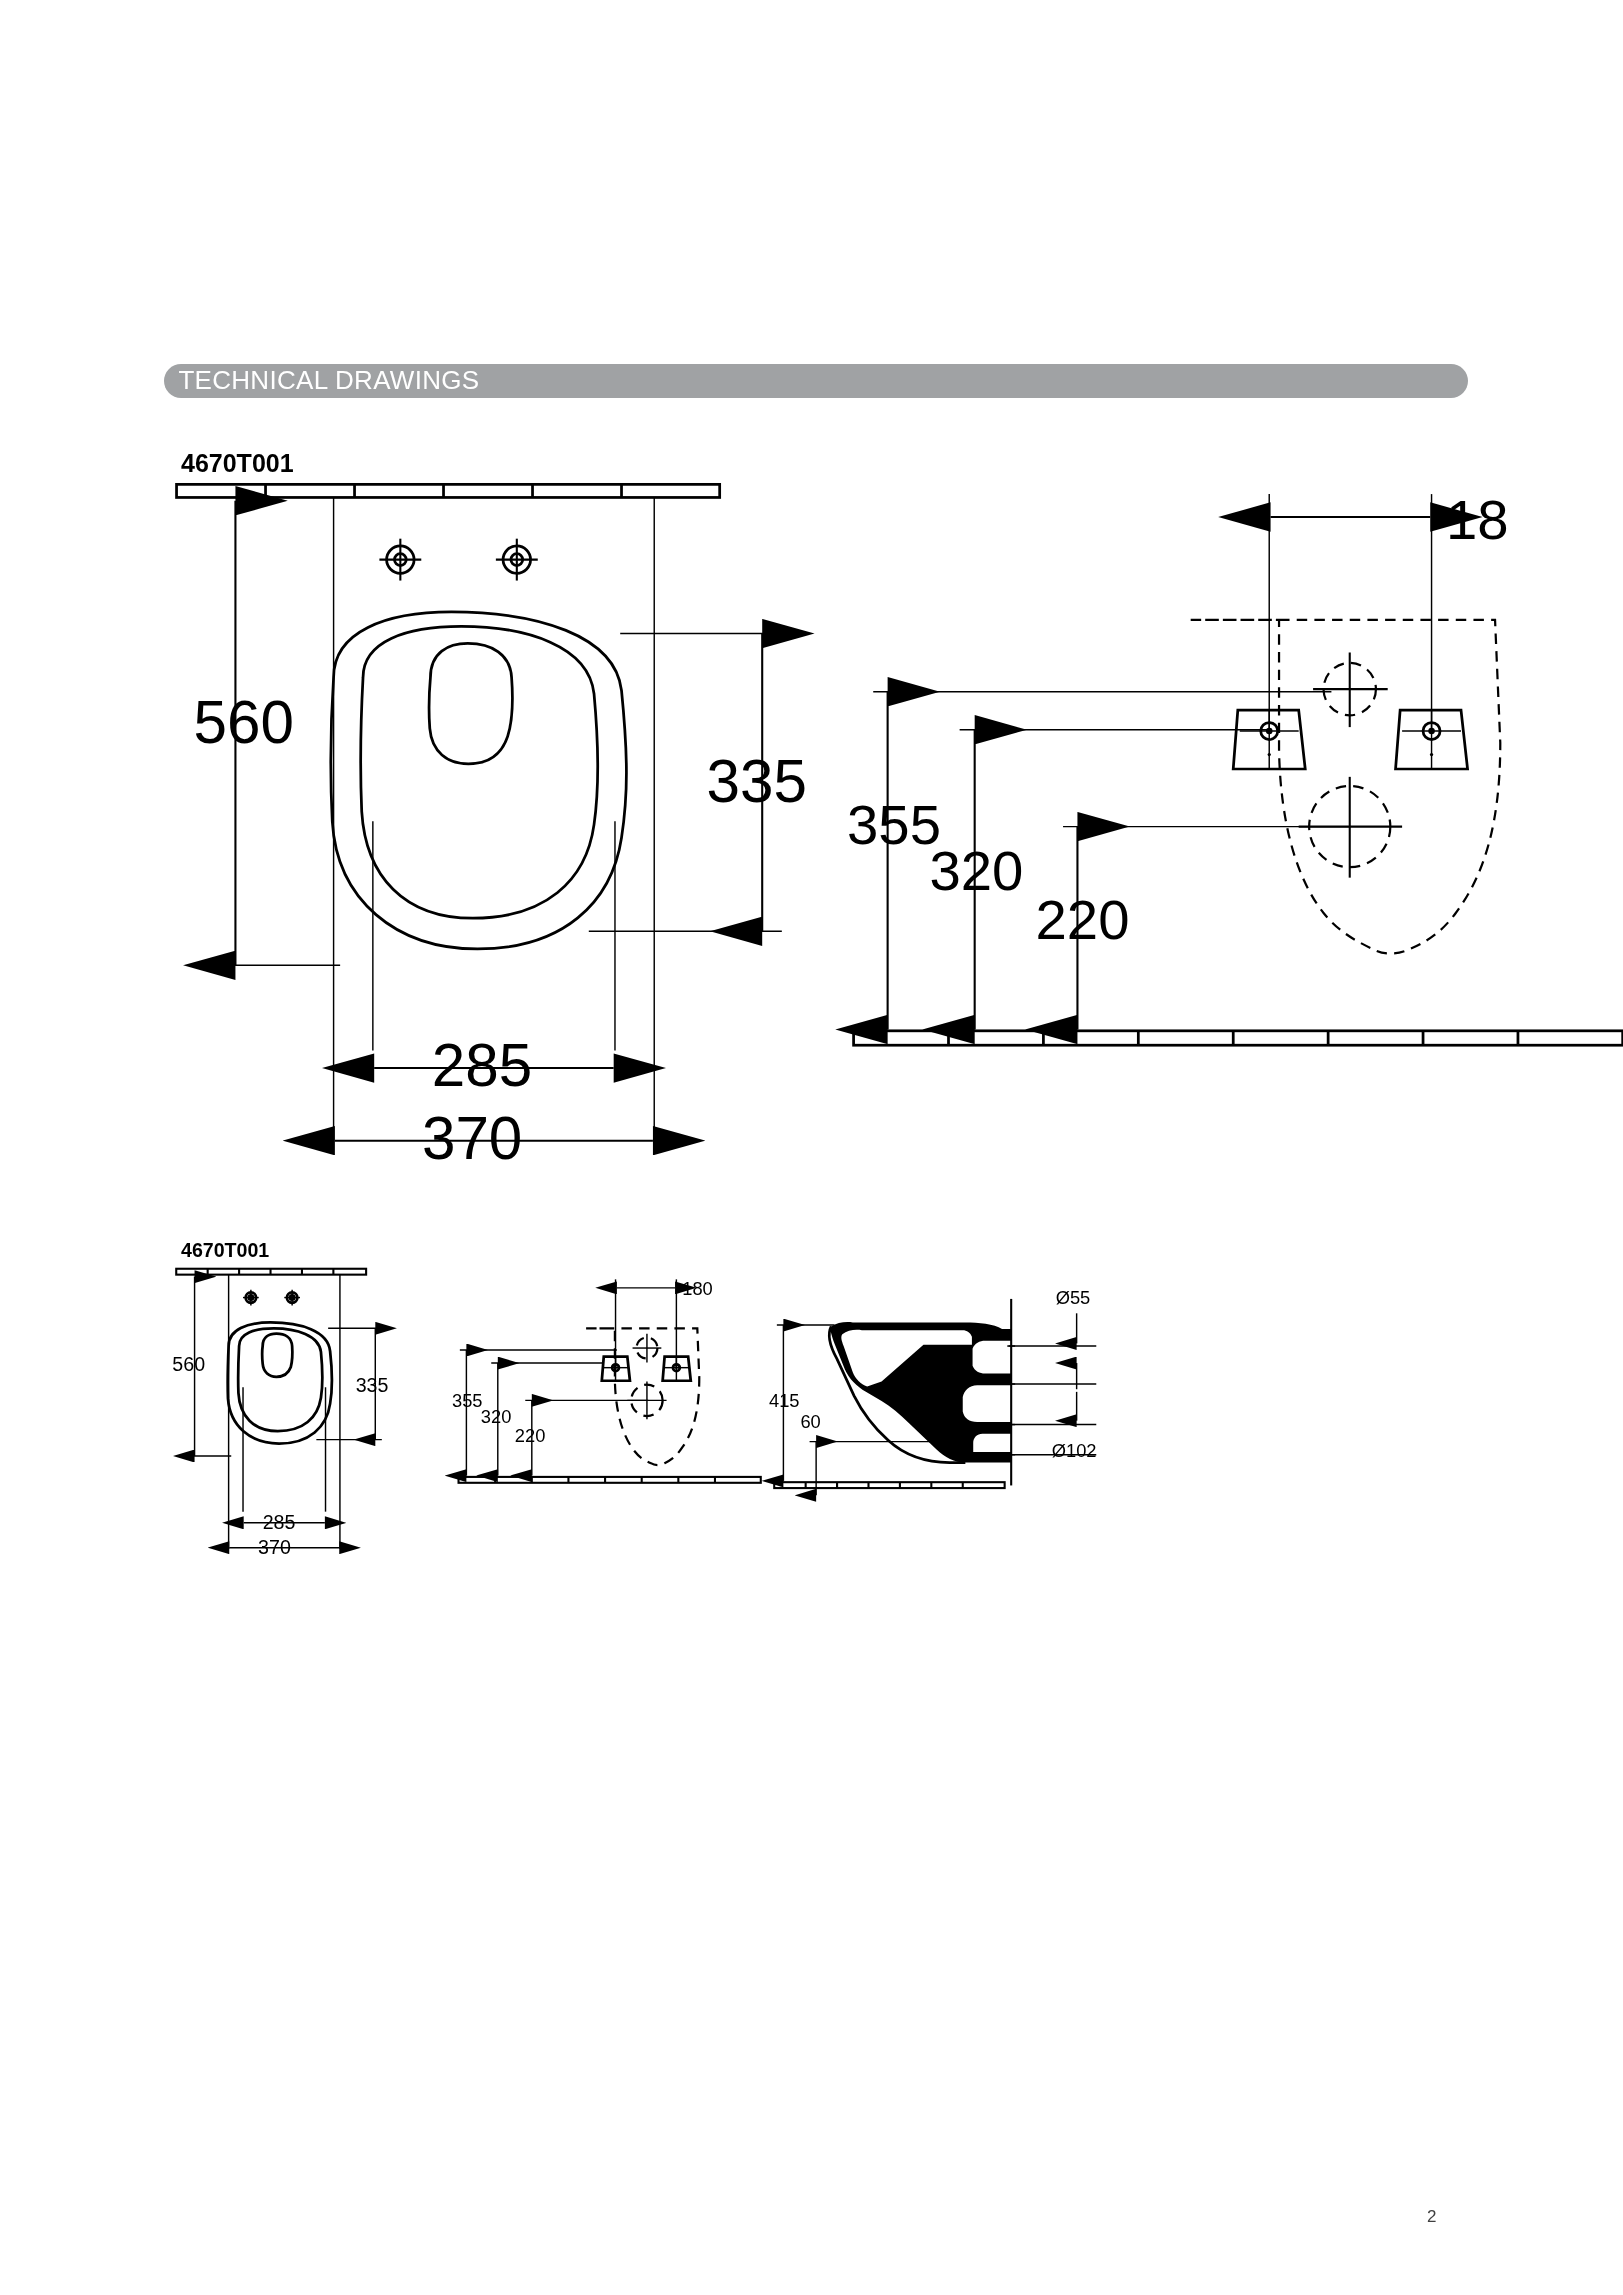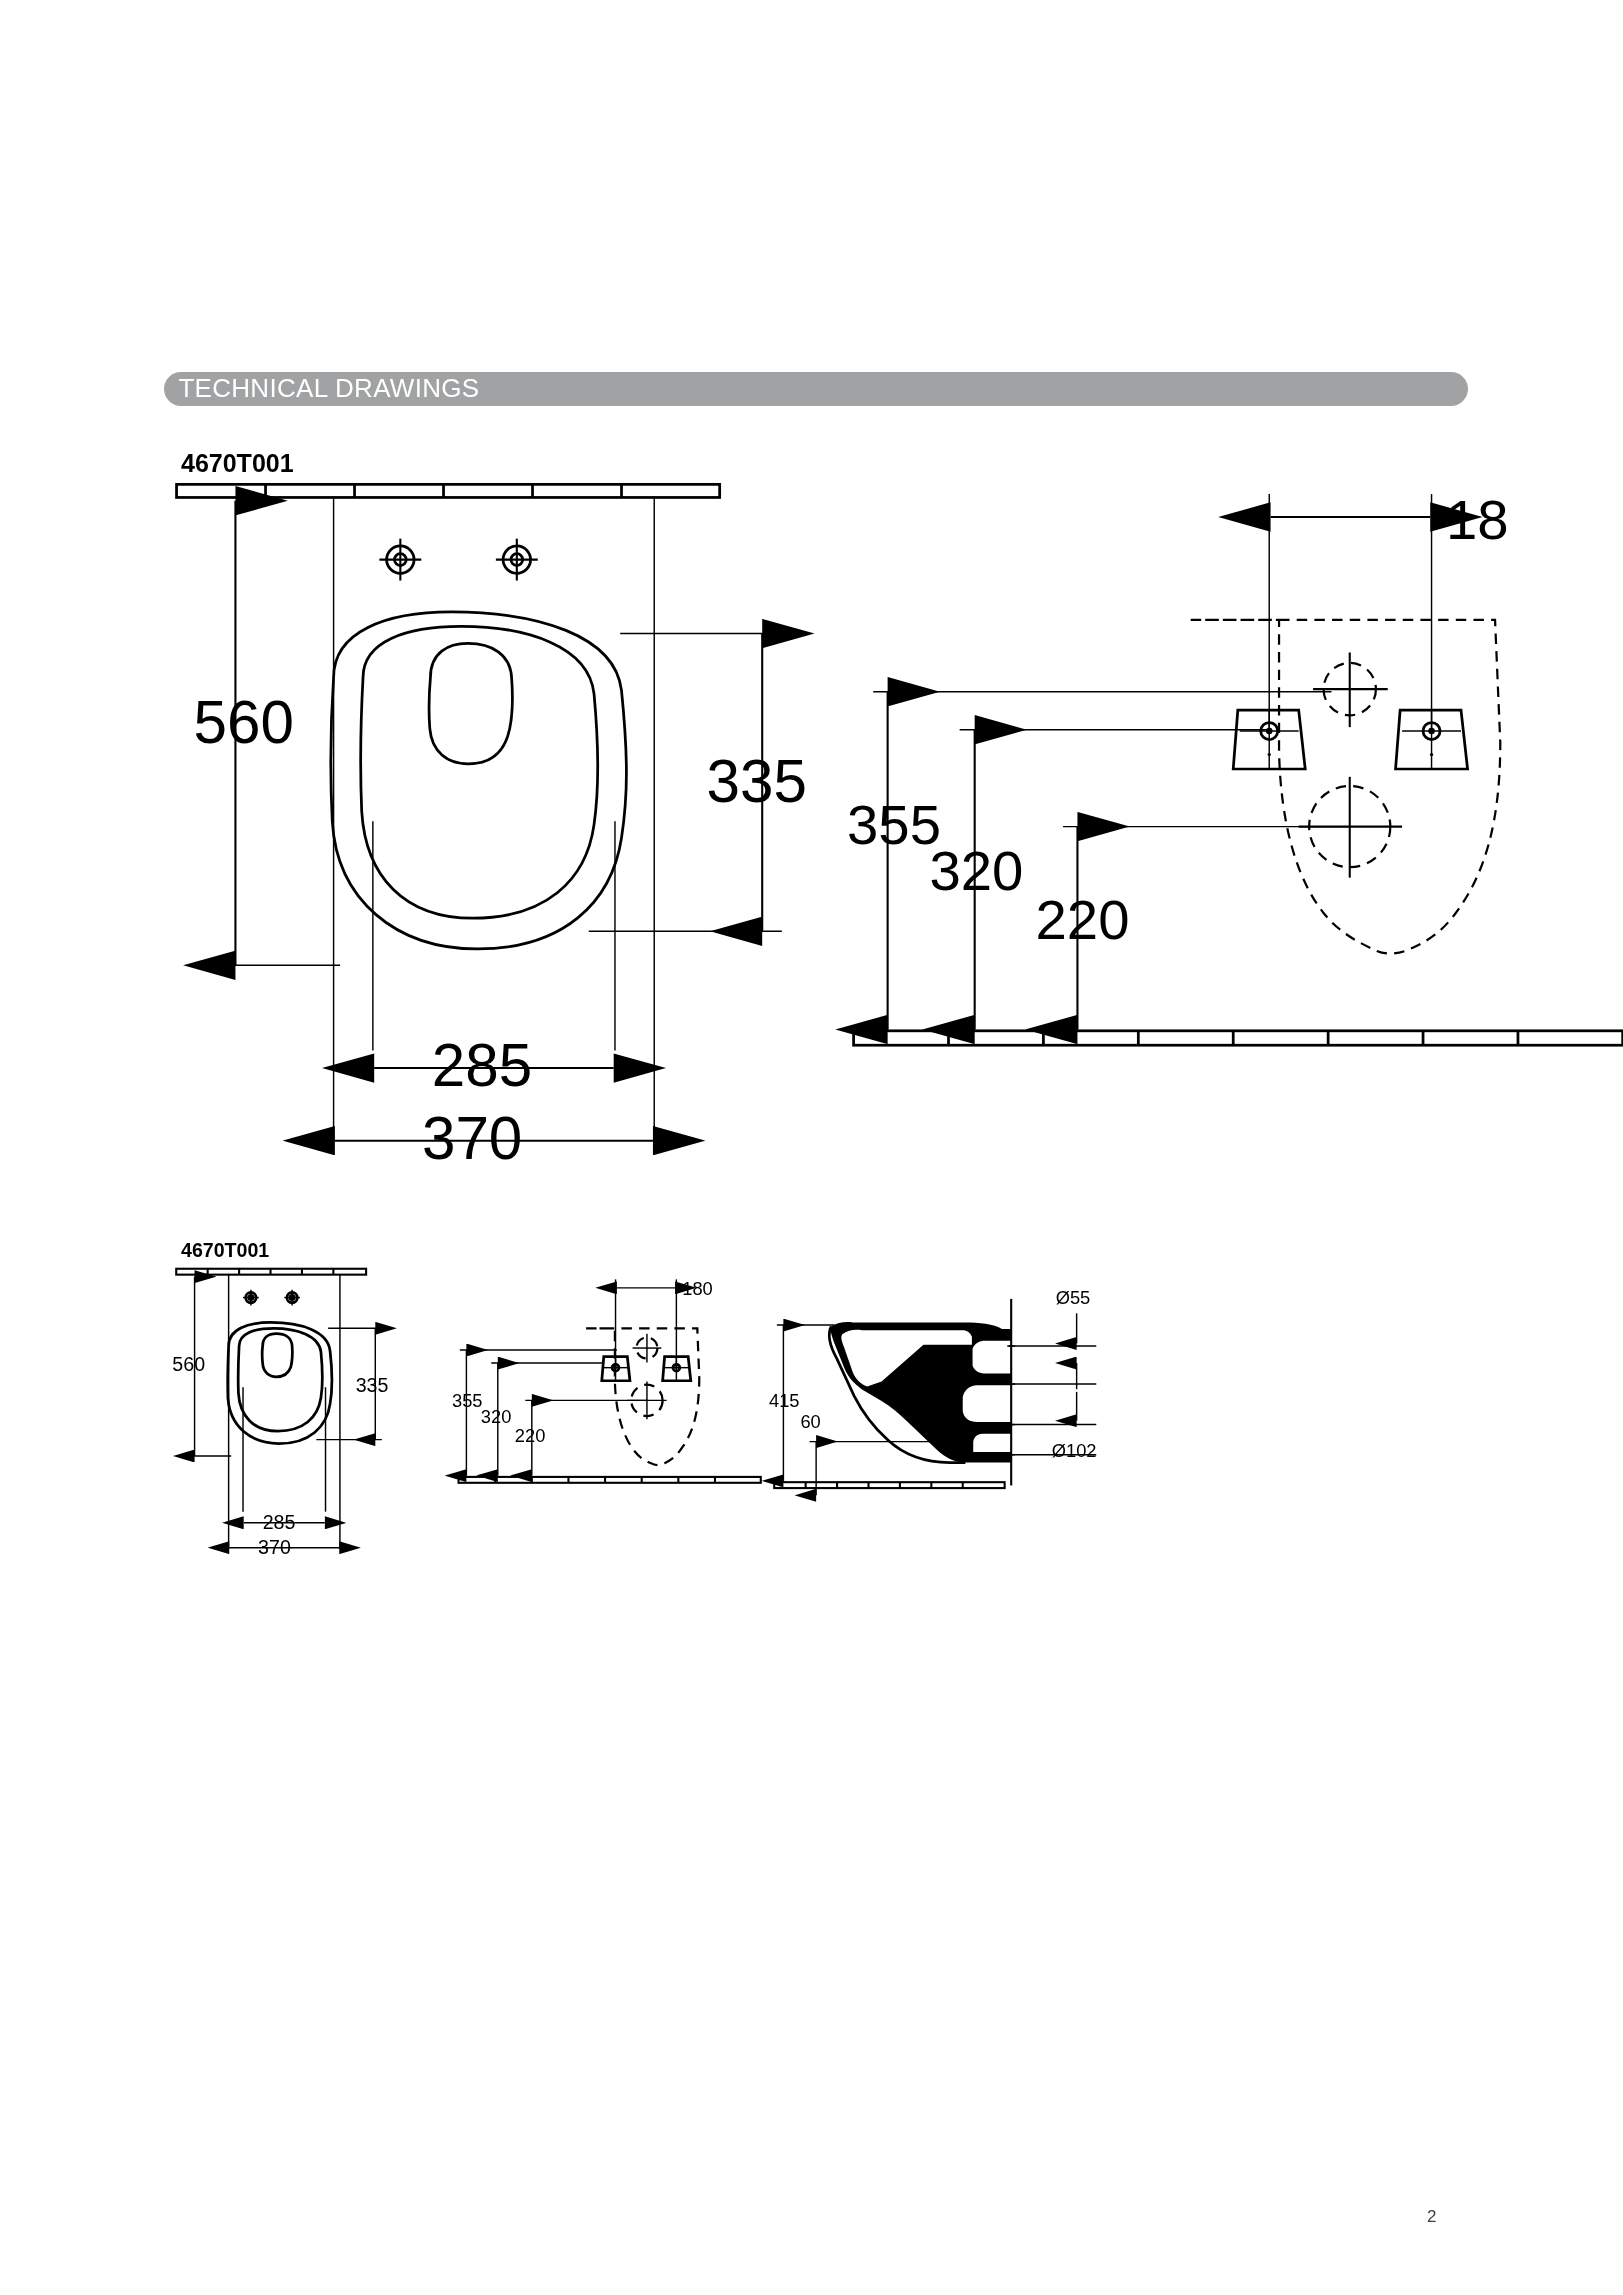--- a/index.html
+++ b/index.html
@@ -12,21 +12,21 @@
     height: 2295px;
     position: relative;
     font-family: "Liberation Sans", sans-serif;
     overflow: hidden;
   }
 
   
   .section-bar {
     position: absolute;
     left: 164px;
-    top: 372px;
+    top: 364px;
     width: 1304px;
     height: 34px;
     background: #a0a2a4;
     border-radius: 17px;
   }
   .section-bar-label {
     position: absolute;
     left: 14.4px;
     top: 50%;
     transform: translateY(-52%);

